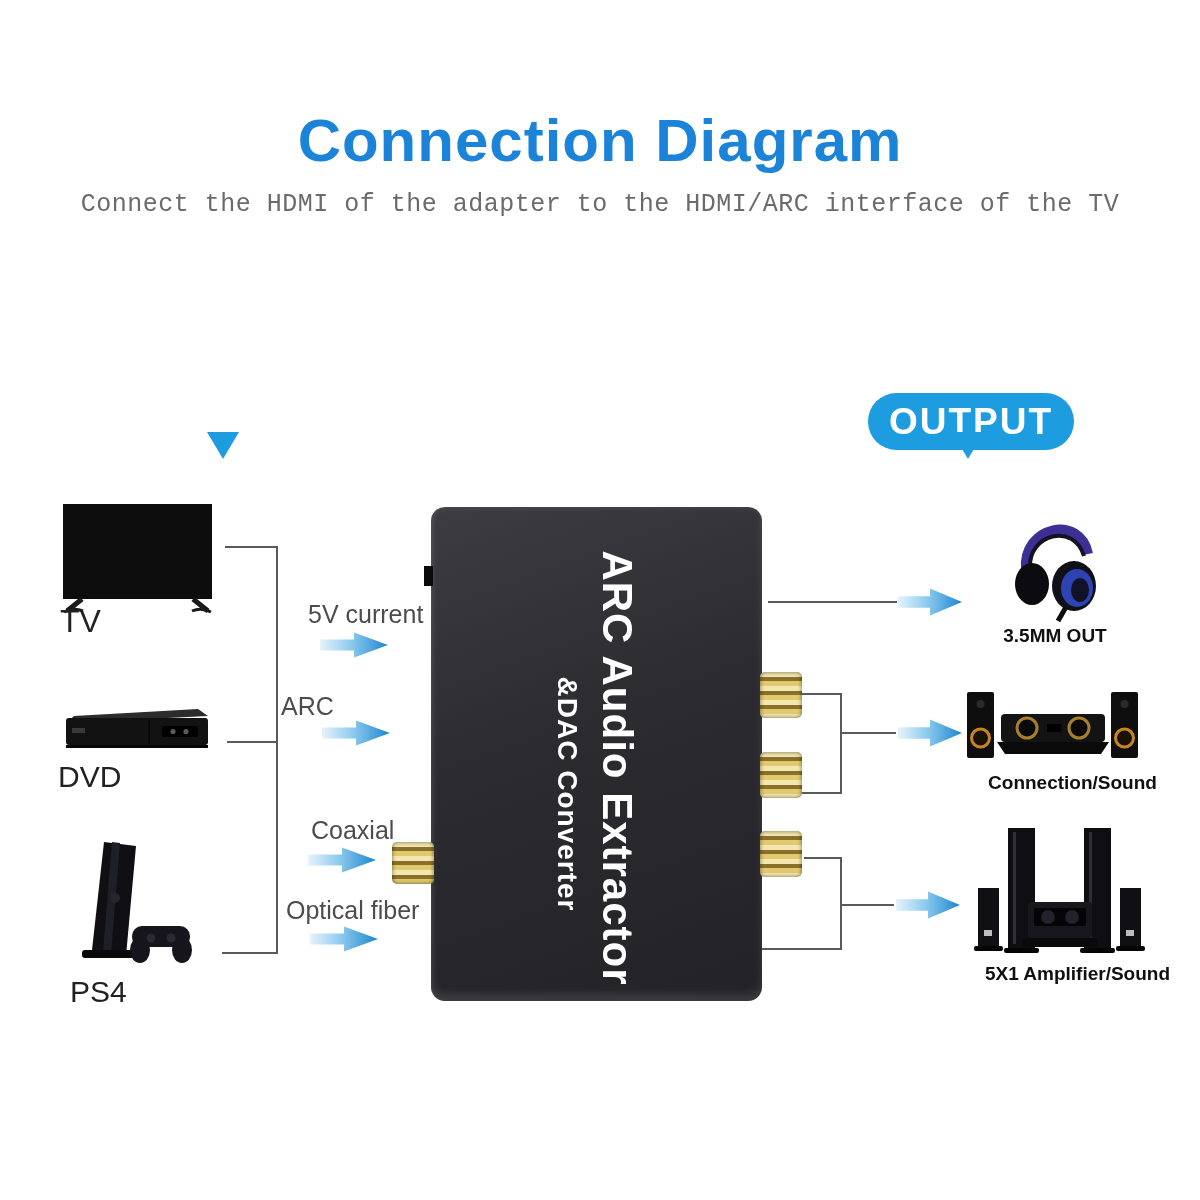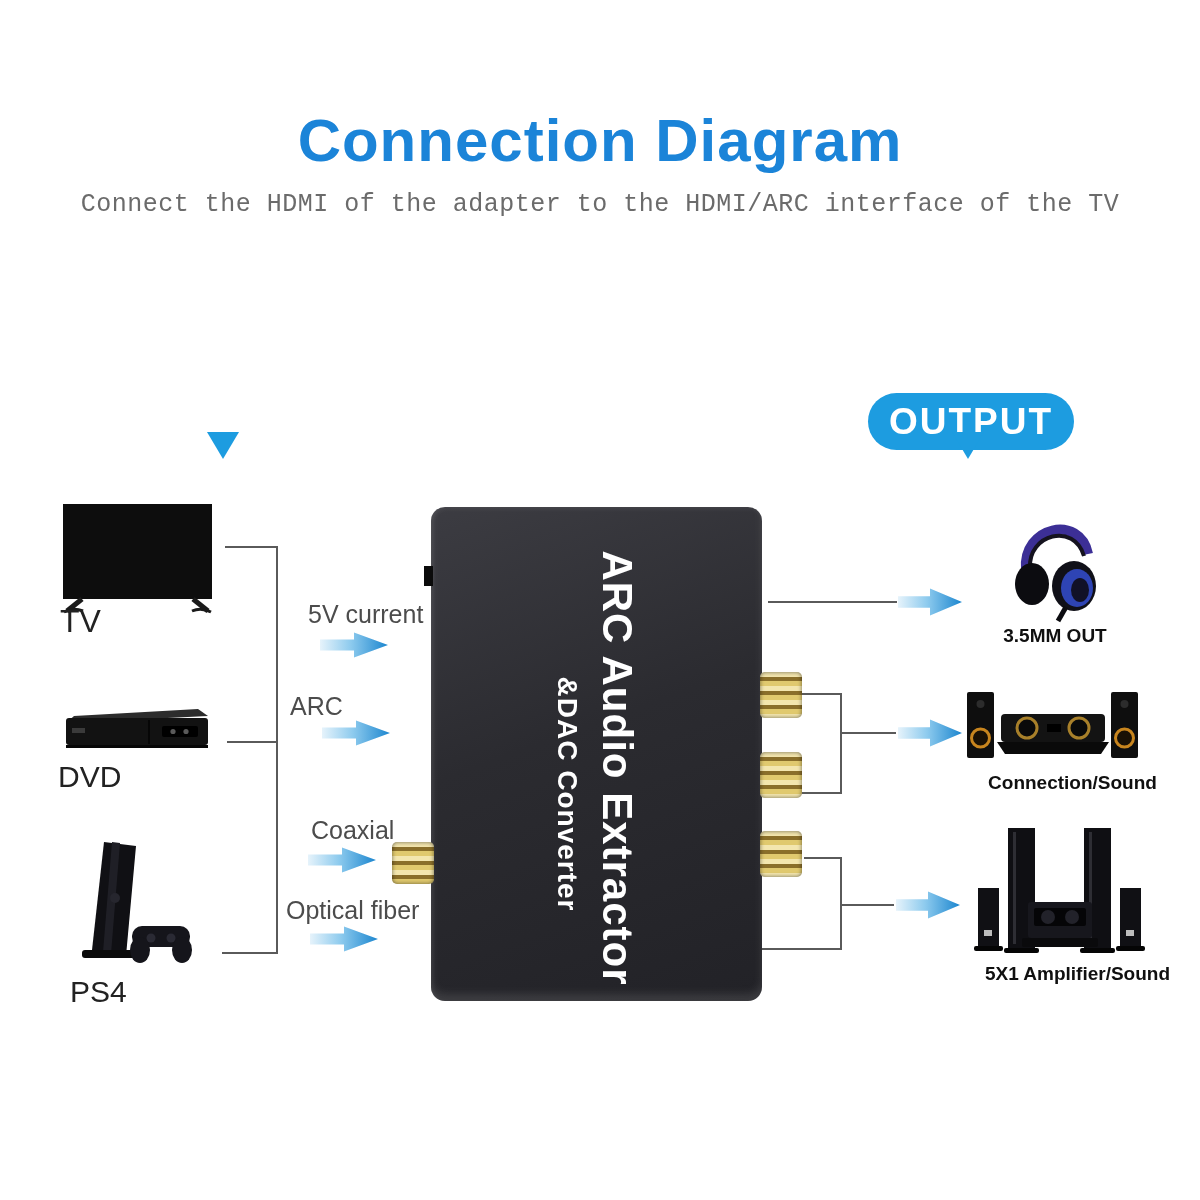--- a/index.html
+++ b/index.html
@@ -95,21 +95,21 @@
   <div class="abs dev-label" style="left:70px;top:975px;width:135px;">PS4</div>
 
   <div class="abs ln" style="left:225px;top:546px;width:53px;height:2px;"></div>
   <div class="abs ln" style="left:227px;top:741px;width:51px;height:2px;"></div>
   <div class="abs ln" style="left:222px;top:952px;width:56px;height:2px;"></div>
   <div class="abs ln" style="left:276px;top:546px;width:2px;height:408px;"></div>
 
   <div class="abs port-label" style="left:288px;top:600px;margin-left:20px;">5V current</div>
   <div class="abs arrow" style="left:320px;top:630px;width:68px;height:30px;"></div>
 
-  <div class="abs port-label" style="left:290px;top:692px;">ARC</div>
+  <div class="abs port-label" style="left:281px;top:692px;">ARC</div>
   <div class="abs arrow" style="left:322px;top:718px;width:68px;height:30px;"></div>
 
   <div class="abs port-label" style="left:287px;top:816px;margin-left:24px;">Coaxial</div>
   <div class="abs arrow" style="left:308px;top:845px;width:68px;height:30px;"></div>
 
   <div class="abs port-label" style="left:286px;top:896px;">Optical fiber</div>
   <div class="abs arrow" style="left:310px;top:924px;width:68px;height:30px;"></div>
 
   <div class="abs device" style="left:431px;top:507px;width:331px;height:494px;"></div>
   <div class="abs" style="left:424px;top:566px;width:9px;height:20px;background:#0b0b0b;"></div>

